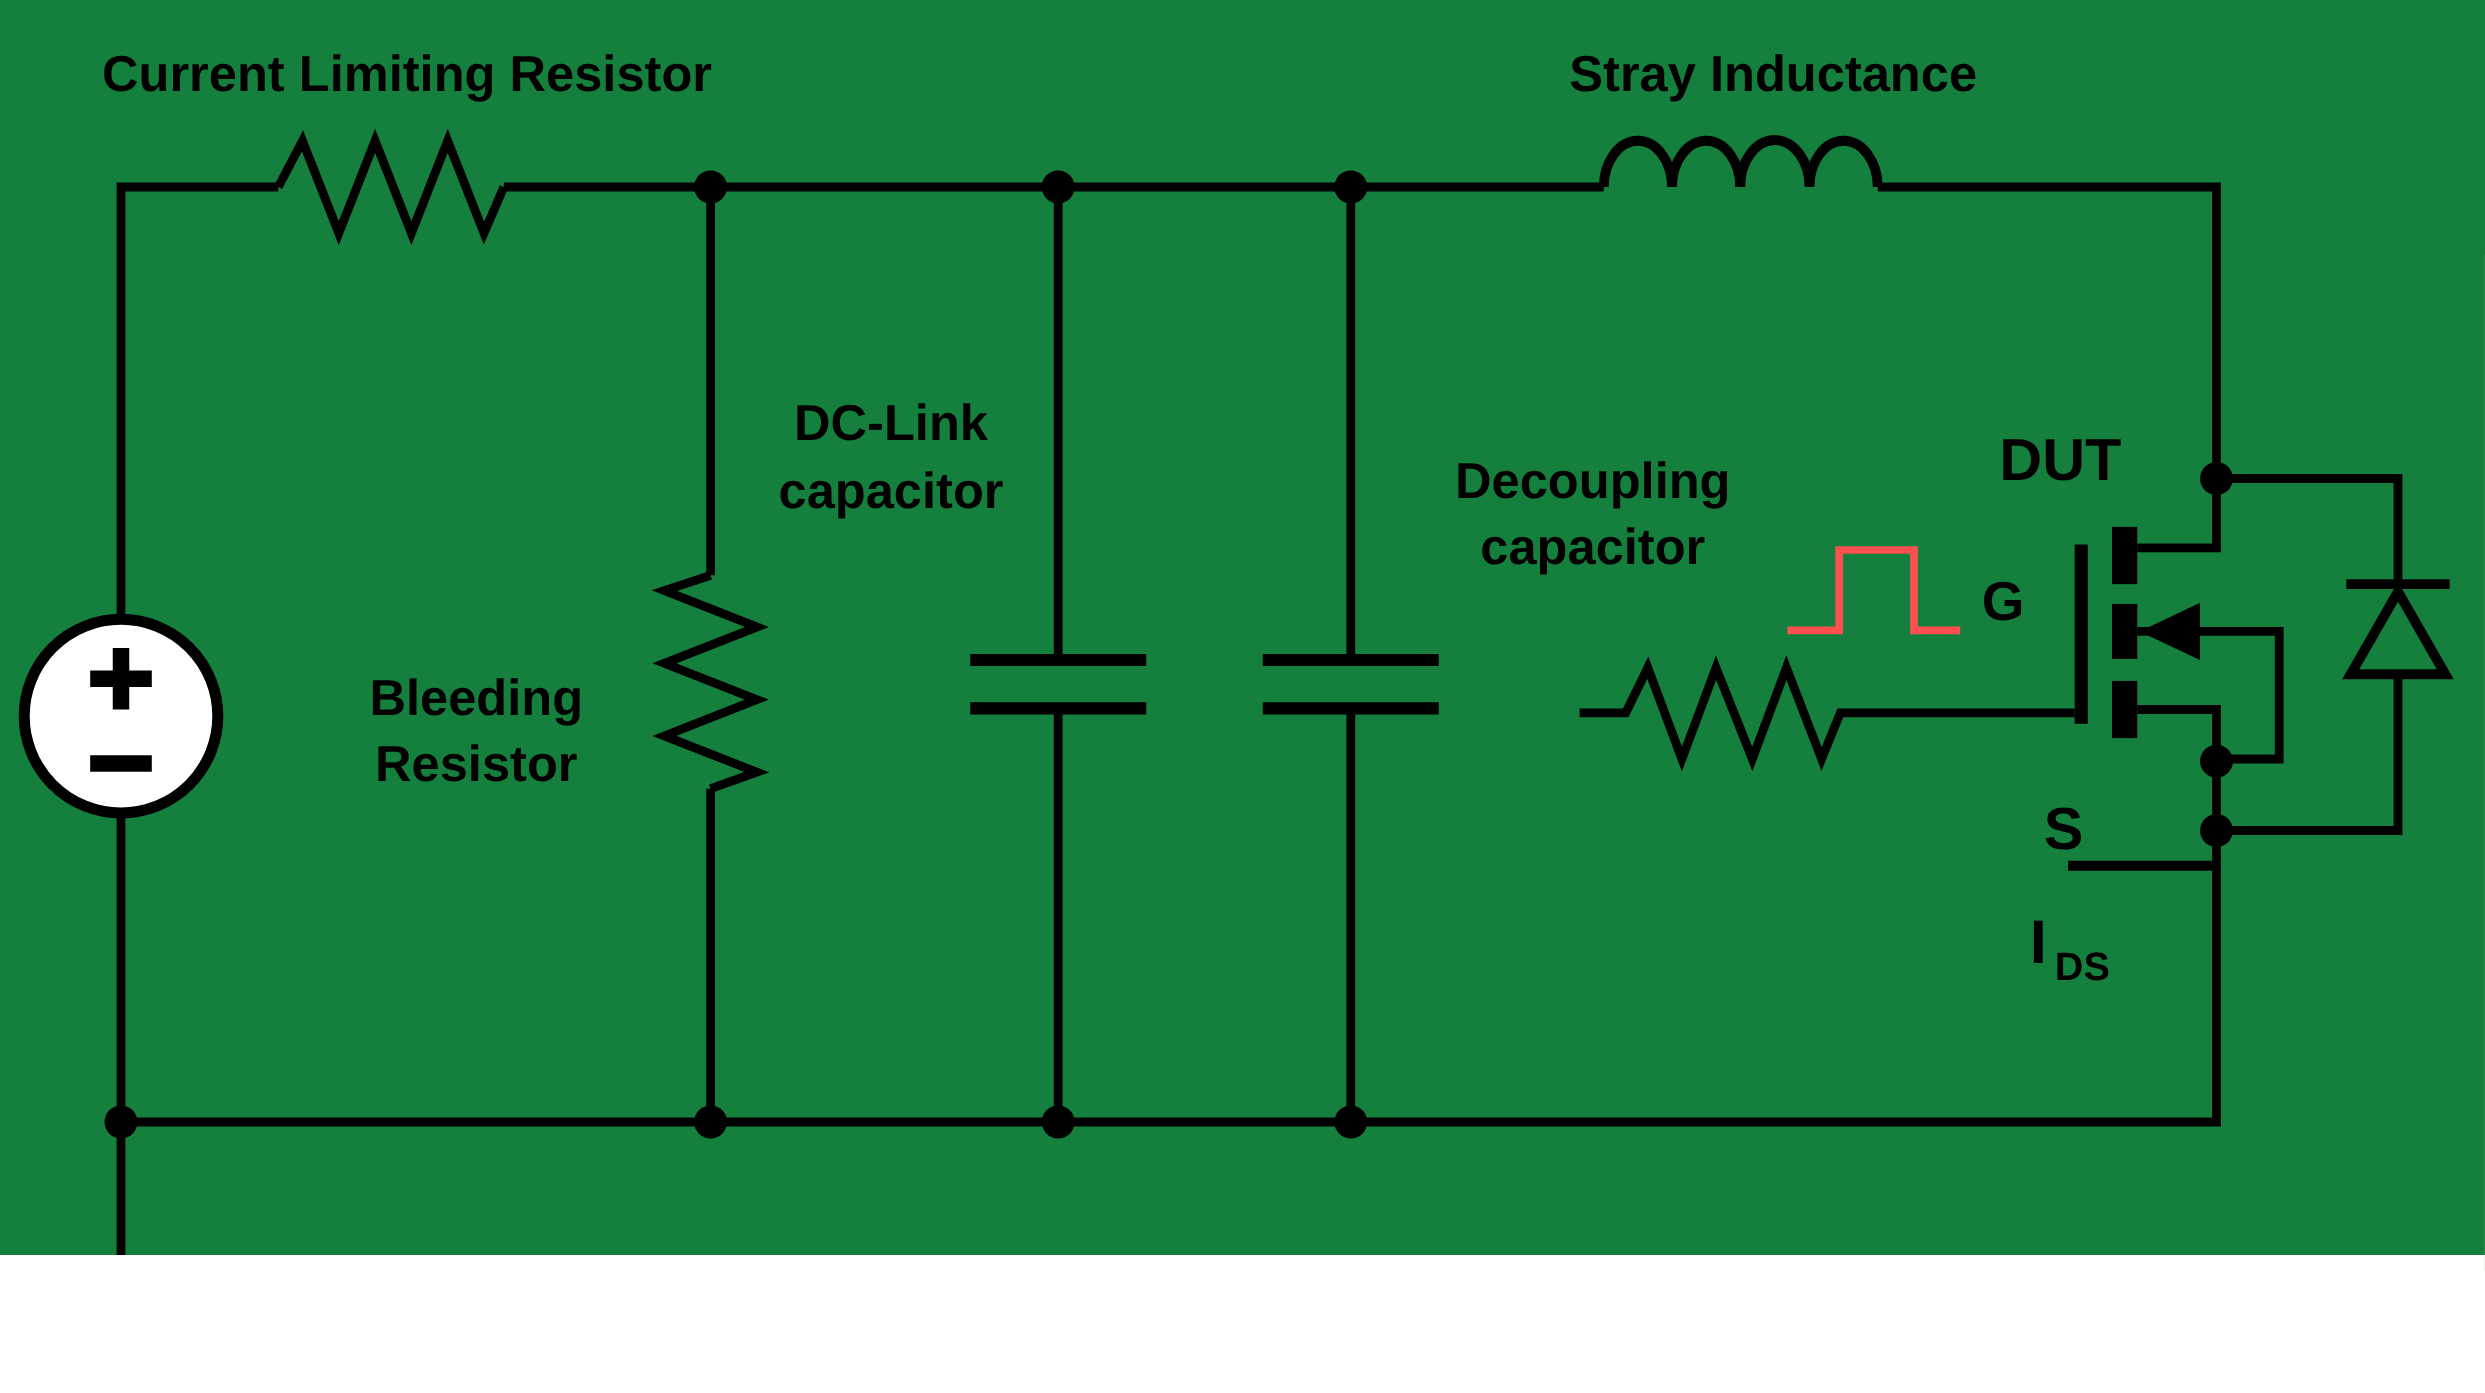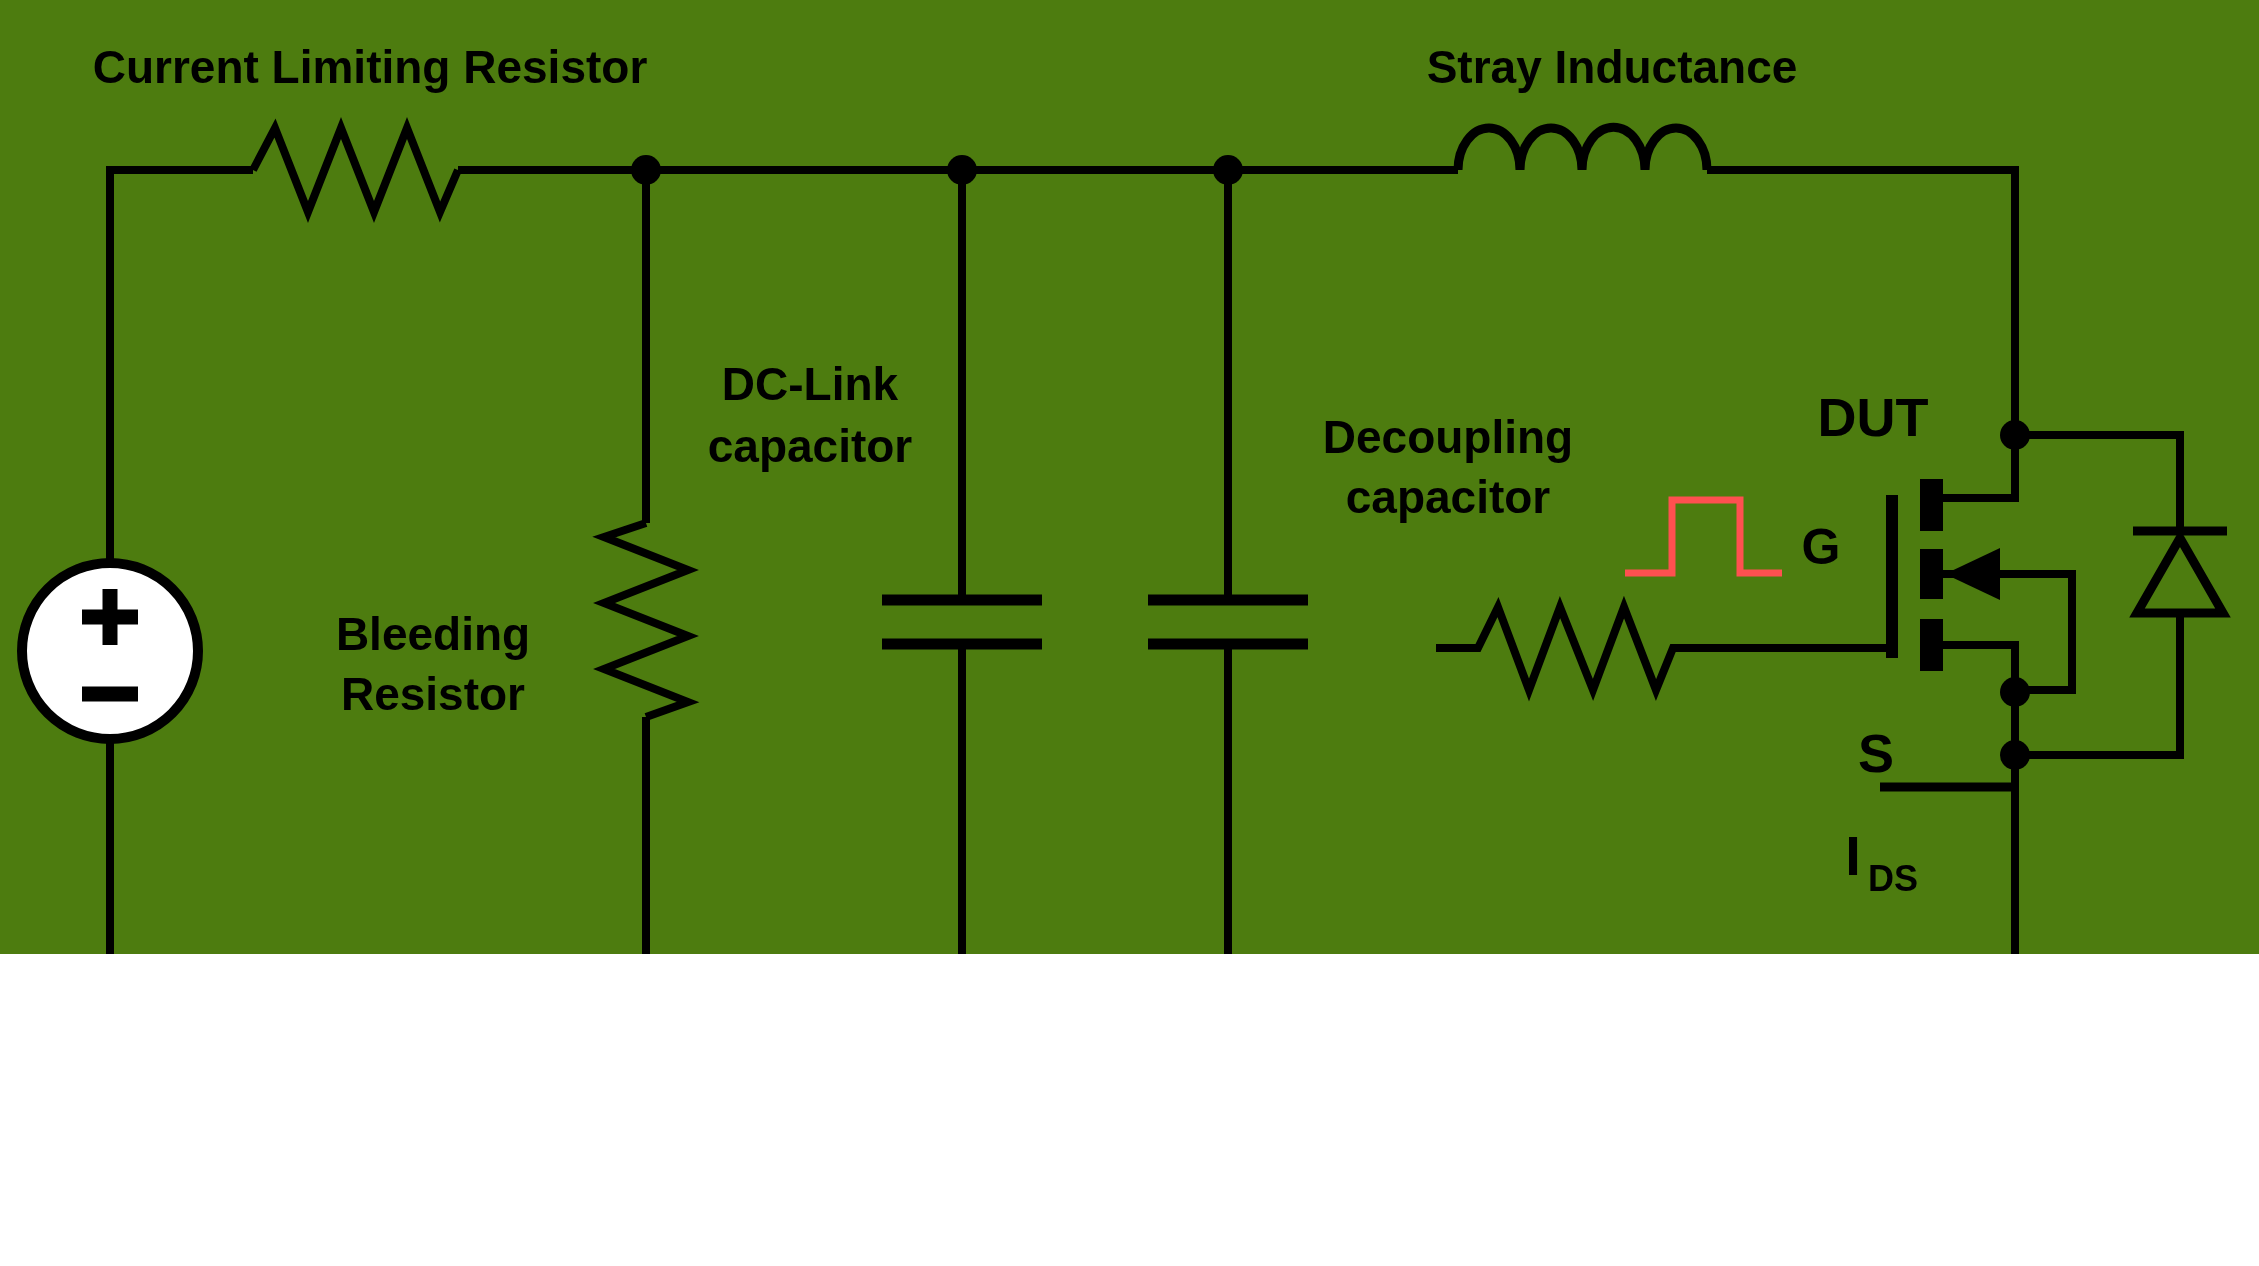--- a/index.html
+++ b/index.html
@@ -1,16 +1,16 @@
 <!DOCTYPE html>
 <html><head>
 <meta charset="utf-8">
 <style>
   html,body{margin:0;padding:0;background:#ffffff;}
-  .stage{width:2259px;height:954px;position:relative;background:#4d7c0f;overflow:hidden;}
+  .stage{width:2259px;height:1141px;position:relative;background:#15803d;overflow:hidden;}
   svg{display:block;}
   .wire{fill:none;stroke:#000;stroke-width:8;stroke-linejoin:miter;stroke-linecap:butt;}
   .wire9{fill:none;stroke:#000;stroke-width:9;stroke-linejoin:miter;stroke-linecap:butt;}
   .plate{fill:none;stroke:#000;stroke-width:11;stroke-linecap:butt;}
   .gbar{fill:none;stroke:#000;stroke-width:11;stroke-linecap:butt;}
   .pol{fill:none;stroke:#000;stroke-width:15;stroke-linecap:butt;}
   .lbl{font-family:"Liberation Sans","DejaVu Sans",sans-serif;font-weight:700;fill:#000;}
   .s46{font-size:46px;}
   .s50{font-size:50px;}
   .s54{font-size:54px;}

